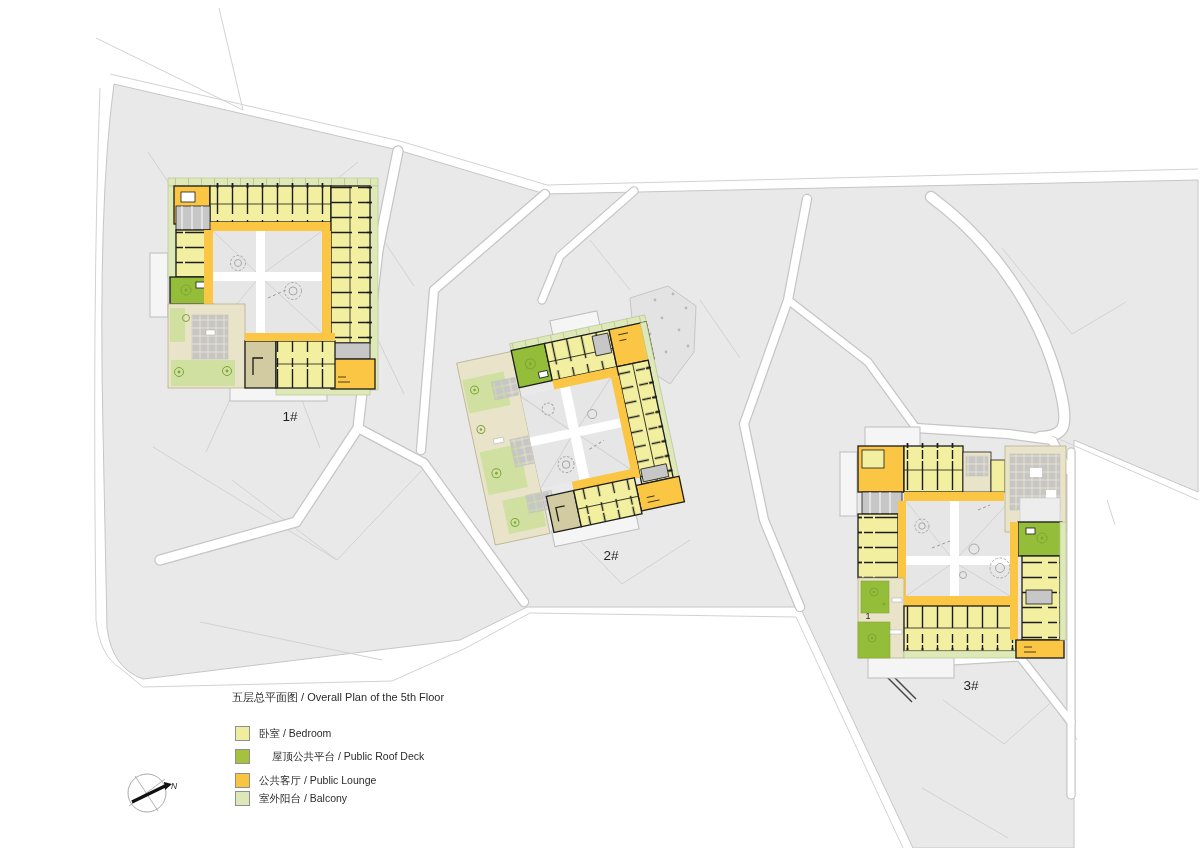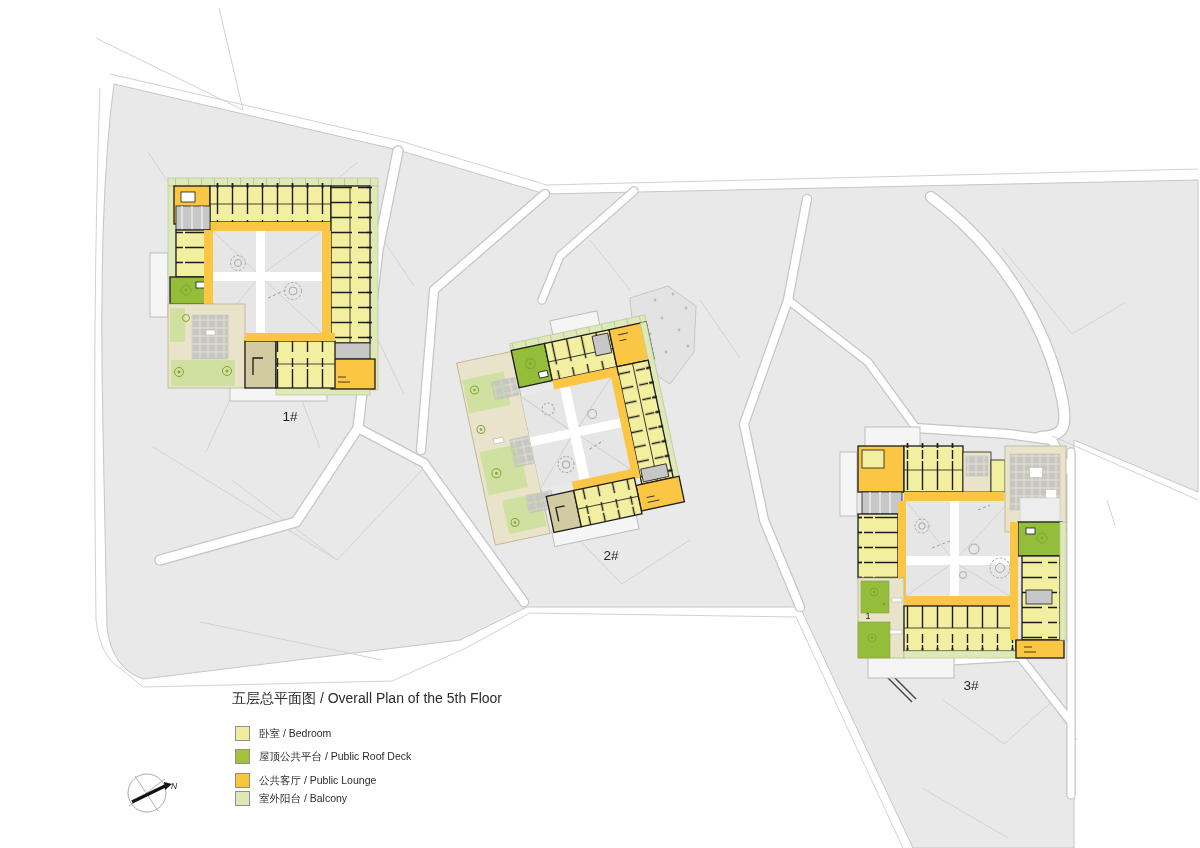--- a/index.html
+++ b/index.html
@@ -20,25 +20,25 @@
   .sp {stroke:var(--c-parcelLine);}
   .sun{stroke:var(--c-underlayLine);stroke-width:1;}
   .road-case{stroke:var(--c-parcelLine);fill:none;stroke-linecap:round;stroke-linejoin:round;}
   .road-fill{stroke:#ffffff;fill:none;stroke-linecap:round;stroke-linejoin:round;}
   .tree-c{fill:none;stroke:var(--c-treeOutline);}
   .tree-g{fill:none;stroke:var(--c-tree);}
   .dot-g{fill:var(--c-tree);}
   .lbl{fill:var(--c-text);font-family:"Liberation Sans","DejaVu Sans",sans-serif;}
 
   
-  .legend-title{position:absolute;left:232px;top:690px;font-size:14px;color:#2b2b2b;}
+  .legend-title{position:absolute;left:232px;top:690px;font-size:11px;color:#2b2b2b;}
   .legend-row{position:absolute;left:235px;display:flex;align-items:center;height:15px;}
   .legend-row .sw-box{width:13px;height:13px;border:1px solid #8f8f8f;flex:0 0 auto;}
   .legend-row .sw-lab{margin-left:9px;font-size:10.5px;color:#2b2b2b;white-space:nowrap;}
-  .r0{top:726px;} .r1{top:749px;} .r2{top:773px;} .r3{top:791px;}
+  .r0{top:726px;} .r1{top:749px;gap:13px;} .r2{top:773px;} .r3{top:791px;}
 </style>
 </head>
 <body>
 
 <div class="stage">
 
 <svg width="1200" height="848" viewBox="0 0 1200 848">
   <defs>
     <pattern id="roomV" width="15" height="46" patternUnits="userSpaceOnUse">
       <path d="M7.5,1 V30 M7.5,36 V45" stroke="#1c1c1c" stroke-width="1.4" fill="none"></path>

